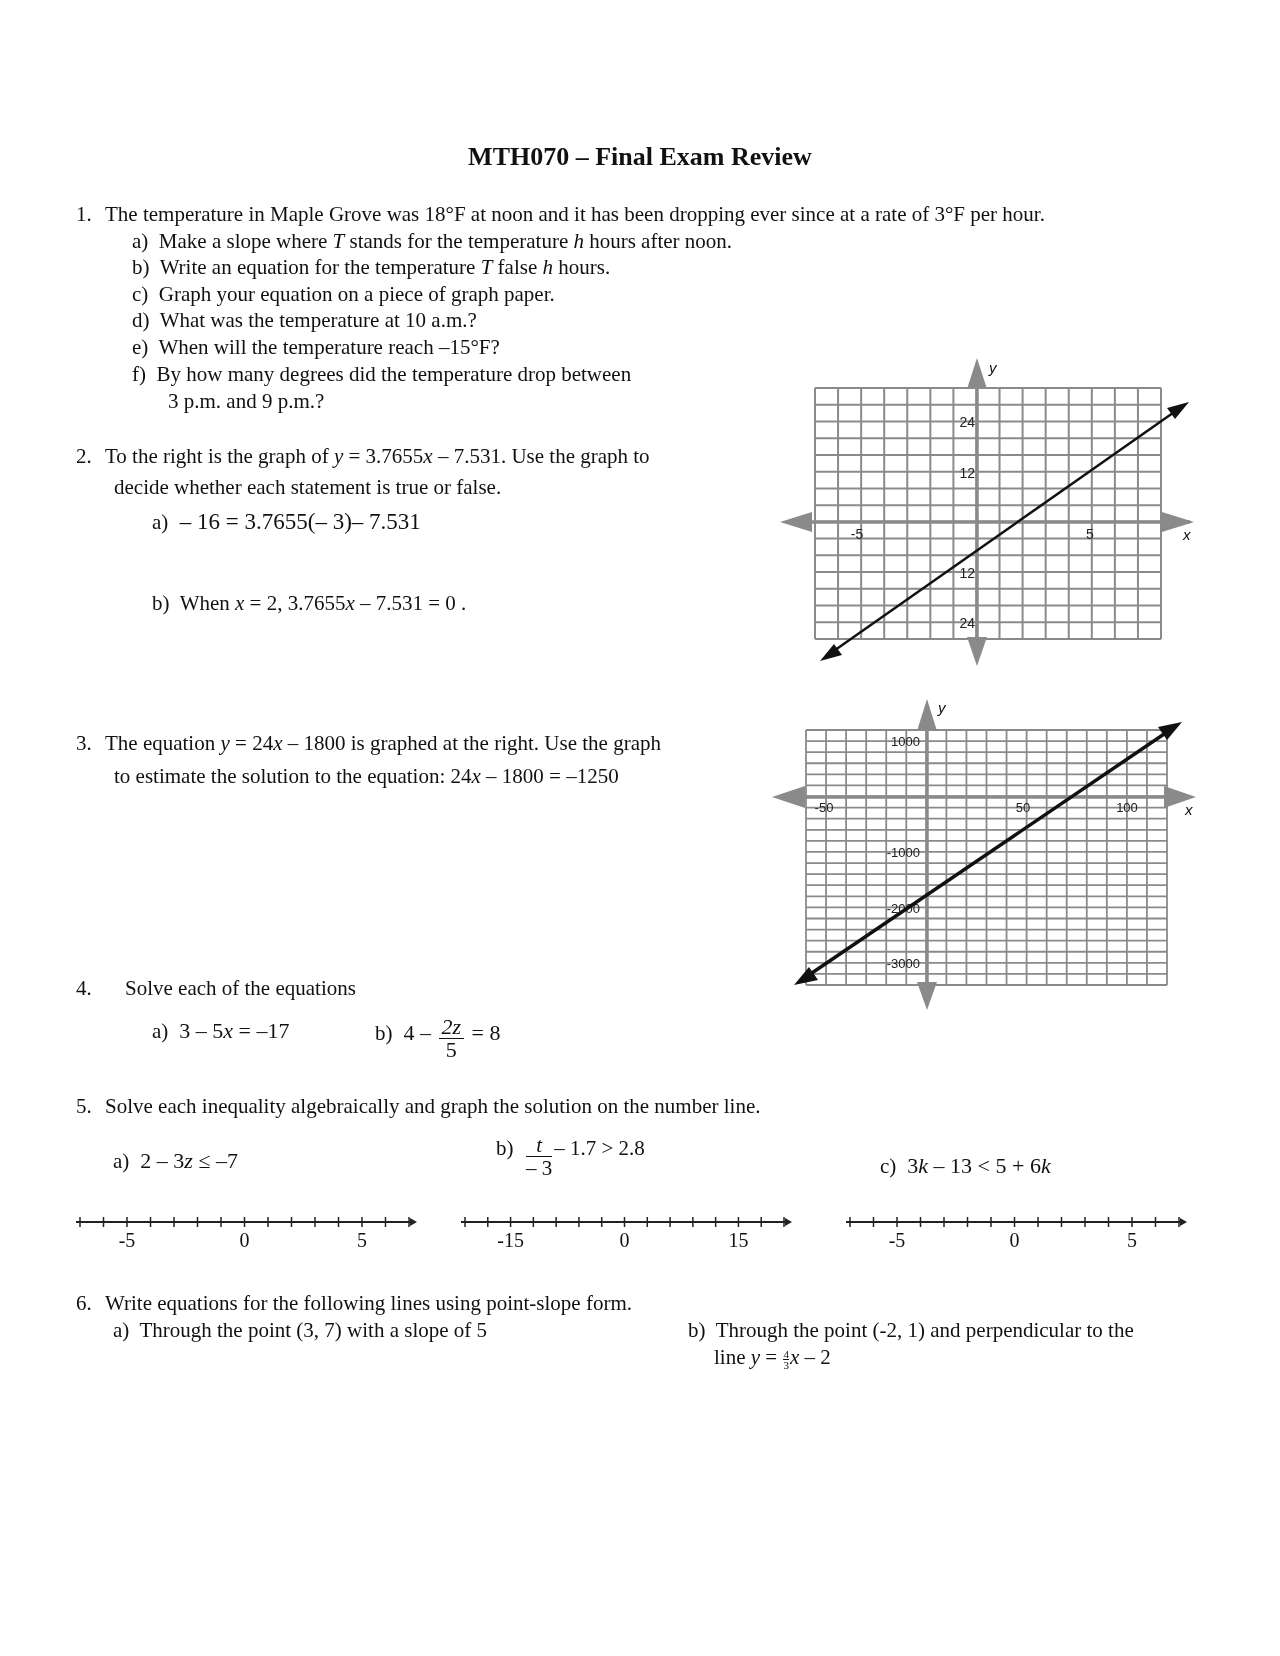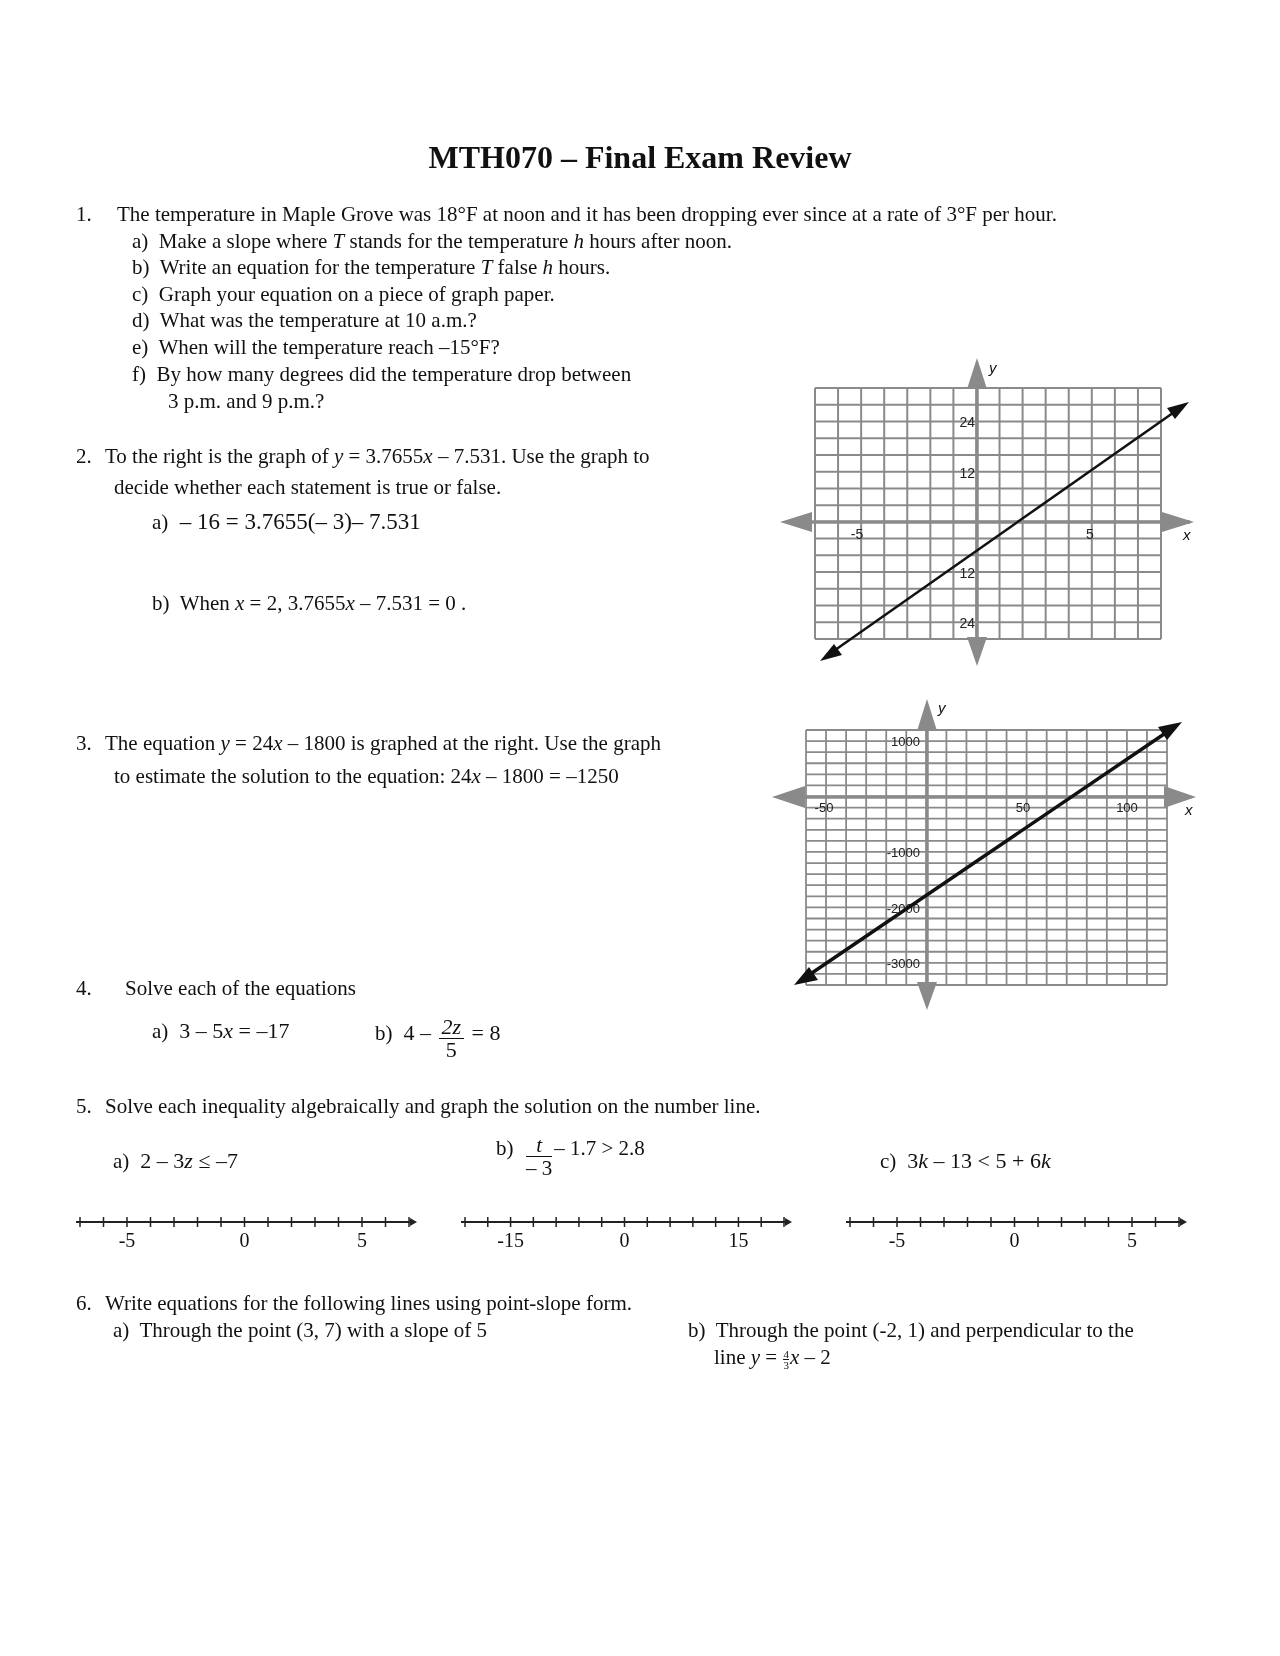--- a/index.html
+++ b/index.html
@@ -1,38 +1,38 @@
 <!DOCTYPE html>
 <html><head>
 <meta charset="utf-8">
 <style>
   html, body { margin: 0; padding: 0; background: #ffffff; }
   body { width: 1280px; height: 1656px; position: relative; overflow: hidden;
          font-family: "Liberation Serif", "DejaVu Serif", serif; color: #111; }
   .abs { position: absolute; white-space: nowrap; }
   .t { font-size: 21px; line-height: 24px; }
-  .title { font-size: 32px; font-weight: bold; line-height: 30px; }
+  .title { font-size: 26px; font-weight: bold; line-height: 30px; }
   i, .it { font-style: italic; }
   .frac { display: inline-block; vertical-align: middle; text-align: center; margin: 0 2px; }
   .frac .num { display: block; border-bottom: 1.5px solid #111; padding: 0 3px; line-height: 22px; margin-top: 12px; }
   .frac .den { display: block; line-height: 22px; }
   .sfrac { display: inline-block; vertical-align: middle; text-align: center; font-size: 11px; line-height: 10px; margin: 0 1px; }
   .sfrac .num { display: block; border-bottom: 1px solid #111; }
   .sfrac .den { display: block; }
   svg text { font-family: "Liberation Sans", "DejaVu Sans", sans-serif; }
   .nl-label { font-family: "Liberation Serif", "DejaVu Serif", serif; font-size: 20px; }
 </style>
 </head>
 <body>
 
 <div class="abs title" style="left:0; width:1280px; text-align:center; top:142px;">MTH070 – Final Exam Review</div>
 
 <div>
   <div class="abs t" style="left:76px; top:202px;">1.</div>
-  <div class="abs t" style="left:105px; top:202px;margin-left:12px;">The temperature in Maple Grove was 18°F at noon and it has been dropping ever since at a rate of 3°F per hour.</div>
+  <div class="abs t" style="left:105px; top:202px;">The temperature in Maple Grove was 18°F at noon and it has been dropping ever since at a rate of 3°F per hour.</div>
 
   <div class="abs t" style="left:132px; top:229px;">
     <span>a)</span>&nbsp;
     <span>Make a slope where </span><i>T</i><span> stands for the temperature </span><i>h</i><span> hours after noon.</span>
   </div>
   <div class="abs t" style="left:132px; top:255px;">
     <span>b)</span>&nbsp;
     <span>Write an equation for the temperature </span><i>T</i><span> false </span><i>h</i><span> hours.</span>
   </div>
   <div class="abs t" style="left:132px; top:282px;">
@@ -244,21 +244,21 @@
     <span style="font-size:21px;">a)</span>&nbsp;
     <span>2 – 3</span><i>z</i><span> ≤ –7</span>
   </div>
   <div class="abs" style="left:496px; top:1122px; font-size:21px; line-height:24px;">
     <span style="vertical-align:top; position:relative; top:14px;">b)</span>&nbsp;
     <span class="frac">
       <span class="num it">t</span>
       <span class="den">– 3</span>
     </span><span style="vertical-align:top; position:relative; top:14px;">– 1.7 &gt; 2.8</span>
   </div>
-  <div class="abs" style="left:880px; top:1148px; font-size:22px; line-height:26px;">
+  <div class="abs" style="left:880px; top:1148px; font-size:22px; line-height:35px;">
     <span style="font-size:21px;">c)</span>&nbsp;
     <span>3</span><i>k</i><span> – 13 &lt; 5 + 6</span><i>k</i>
   </div>
 
   <svg class="abs" style="left:70px; top:1208px;" width="355" height="45" id="nl0">
       <line x1="6" x2="343" y1="14" y2="14" stroke="#222" stroke-width="2"></line>
       <polygon points="347,14 340,10 340,18" fill="#222"></polygon>
       <line x1="10" x2="10" y1="9" y2="19" stroke="#222" stroke-width="1.5"></line>
       <line x1="33.5" x2="33.5" y1="9" y2="19" stroke="#222" stroke-width="1.5"></line>
       <line x1="57" x2="57" y1="9" y2="19" stroke="#222" stroke-width="1.5"></line>

